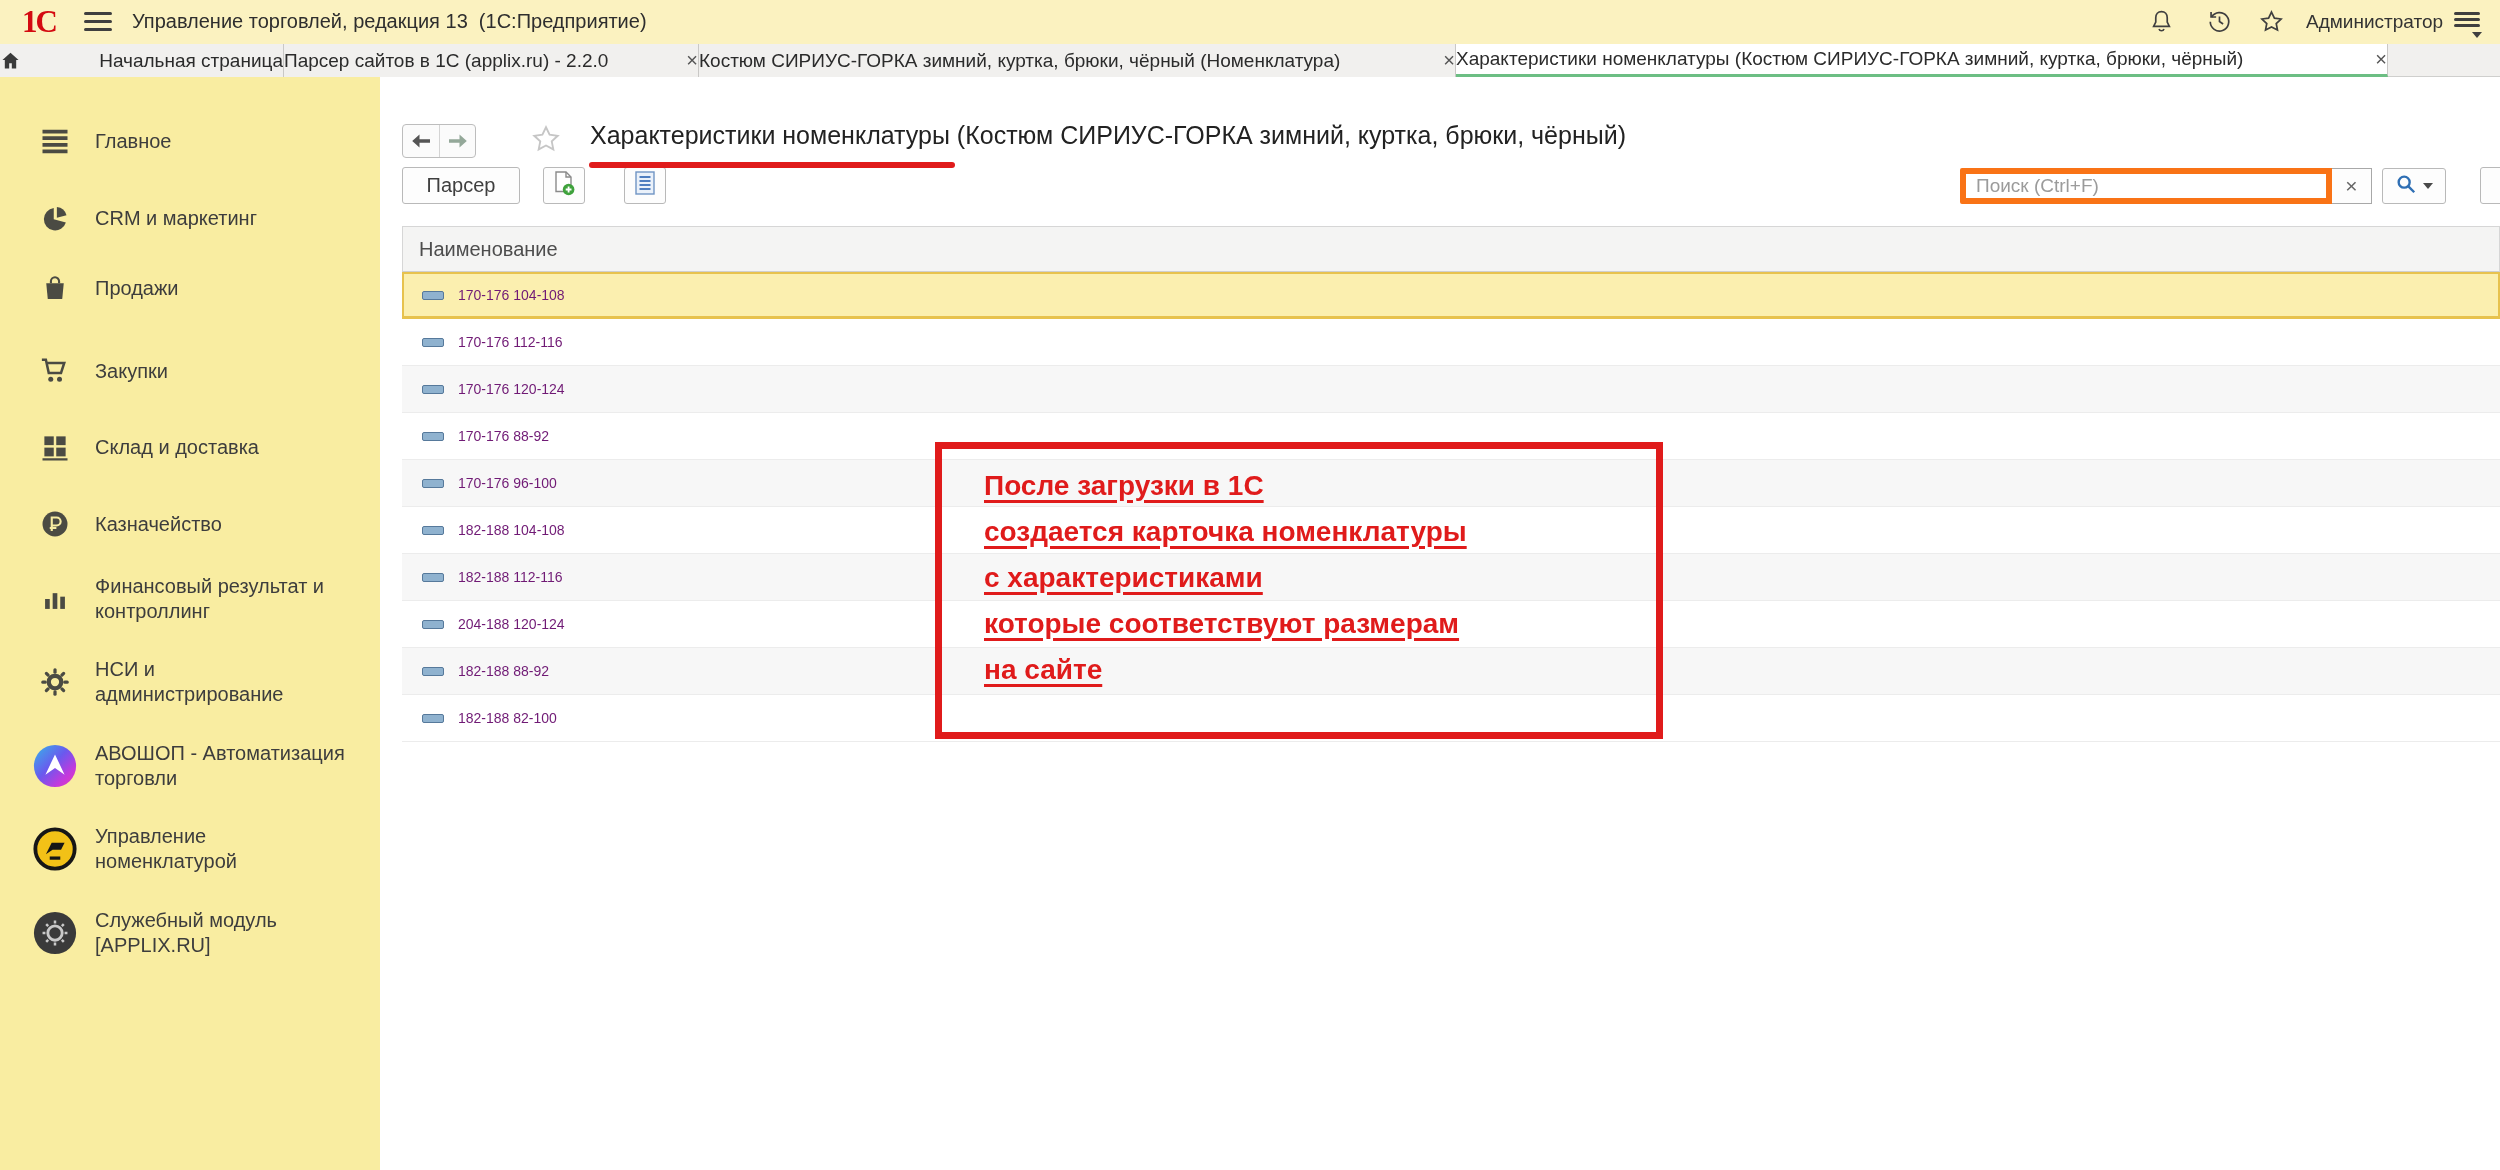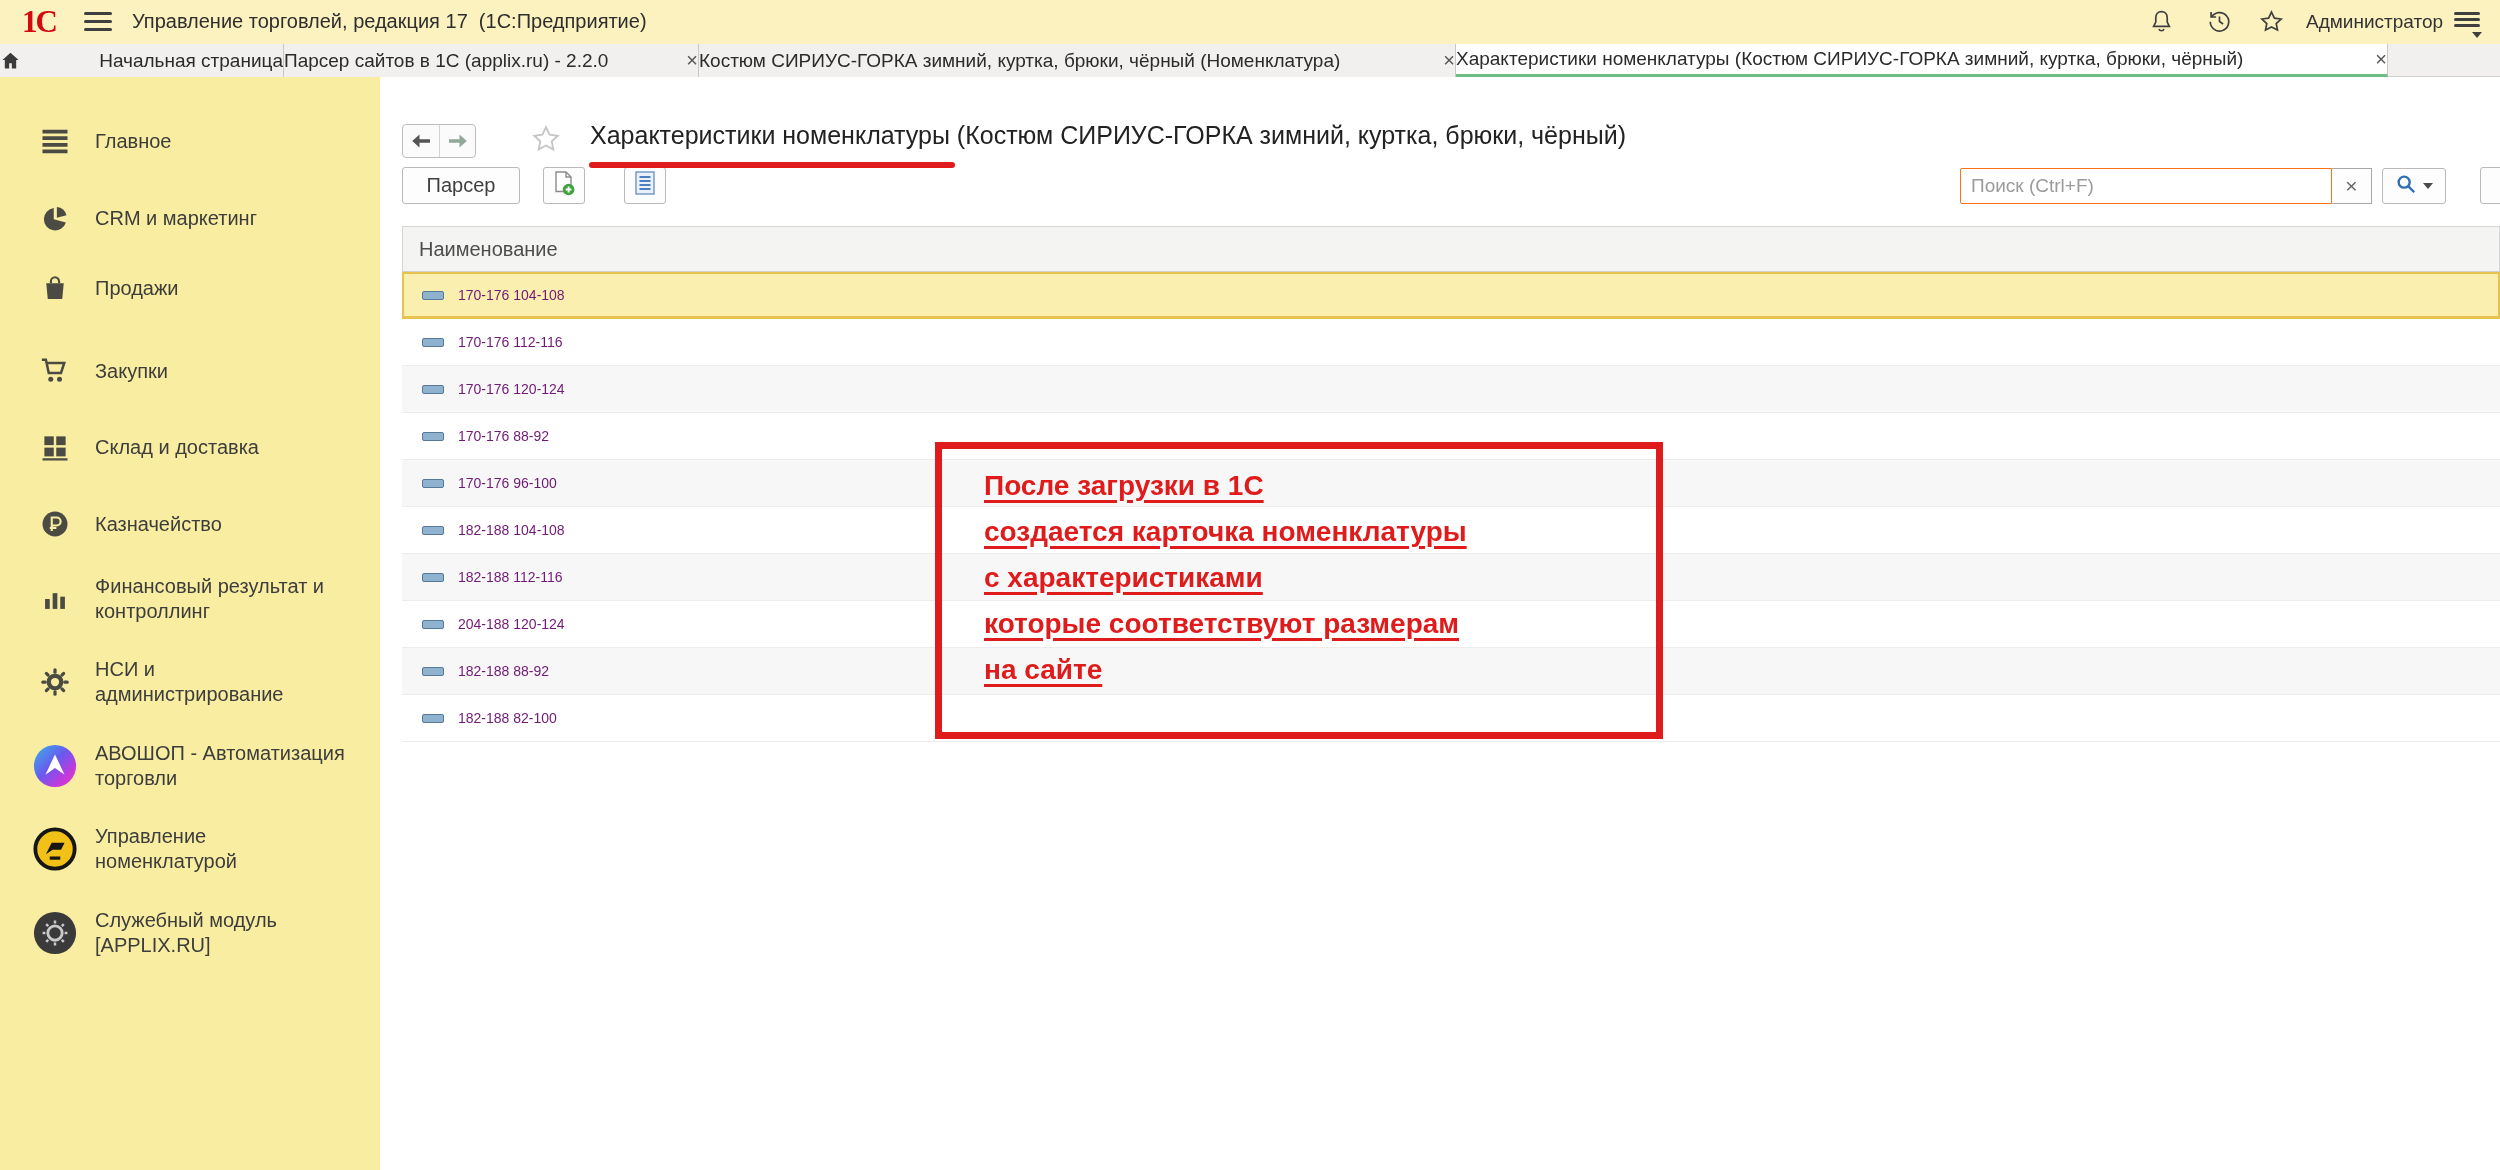--- a/index.html
+++ b/index.html
@@ -42,21 +42,21 @@
   .pagetitle { position:absolute; left:210px; top:44px; font-size:25px; color:#222; white-space:nowrap; }
   .title-underline { position:absolute; left:209px; top:85px; width:366px; height:6px; background:#E01B1B; border-radius:3px; z-index:5; }
 
   .btn { position:absolute; top:90px; height:37px; background:#FDFDFD; border:1px solid #B9B9B9; border-radius:3px; display:flex; align-items:center; justify-content:center; font-size:20px; color:#3f3f3f; cursor:pointer; }
   .btn-create { left:22px; width:118px; }
   .btn-ic1 { left:163px; width:42px; }
   .btn-ic2 { left:244px; width:42px; }
   .btn-more { left:2100px; width:44px; }
 
   .searchwrap { position:absolute; left:1580px; top:91px; height:36px; display:flex; }
-  .searchinput { width:372px; height:36px; border:1px solid #f97316; border-radius:2px 0 0 2px; font-size:19px; color:#333; padding:0 10px; outline:none; background:#fff; }
+  .searchinput { width:372px; height:36px; border:6px solid #f97316; border-radius:2px 0 0 2px; font-size:19px; color:#333; padding:0 10px; outline:none; background:#fff; }
   .searchinput::placeholder { color:#9B9B9B; }
   .clearbtn { width:40px; height:36px; border:1px solid #A8A8A8; border-left:none; background:#FDFDFD; color:#666; font-size:21px; display:flex; align-items:center; justify-content:center; cursor:pointer; }
   .magbtn { position:absolute; left:2002px; top:91px; width:64px; height:36px; border:1px solid #B9B9B9; border-radius:3px; background:#FDFDFD; display:flex; align-items:center; justify-content:center; gap:6px; cursor:pointer; }
   .magbtn .caret { width:0; height:0; border-left:5px solid transparent; border-right:5px solid transparent; border-top:6px solid #4a4a4a; }
 
   
   .thead { position:absolute; left:22px; top:149px; width:2098px; height:46px; background:#F4F4F3; border:1px solid #D6D6D6; border-bottom:1px solid #CFCFCF; display:flex; align-items:center; }
   .thead span { margin-left:16px; font-size:20px; color:#4d4d4d; }
   .rows { position:absolute; left:22px; top:195px; width:2098px; }
   .row { position:relative; width:2098px; height:47px; display:flex; align-items:center; border-bottom:1px solid #ECECEC; background:#fff; cursor:pointer; }
@@ -74,21 +74,21 @@
 
 <div id="root">
 
   <div class="topbar">
     <span class="logo1c">1С</span>
     <span class="burger">
         <i></i>
         <i></i>
         <i></i>
       </span>
-    <span class="apptitle">Управление торговлей, редакция 17  (1С:Предприятие)</span>
+    <span class="apptitle">Управление торговлей, редакция 13  (1С:Предприятие)</span>
     <span class="tb-ic" style="left:2148px">
       <svg width="27" height="27" viewBox="0 0 24 24" fill="none" stroke="#3f3f3f" stroke-width="1.5">
           <path d="M12 3.2c-3.1 0-5.1 2.3-5.1 5.4v3.9L5 16.4h14l-1.9-3.9V8.6c0-3.1-2-5.4-5.1-5.4z"></path>
           <path d="M9.8 18.6a2.3 2.3 0 0 0 4.4 0"></path>
         </svg>
     </span>
     <span class="tb-ic" style="left:2206px">
       <svg width="27" height="27" viewBox="0 0 24 24" fill="none" stroke="#3f3f3f" stroke-width="1.5">
           <path d="M4.5 3.5v4.5H9"></path>
           <path d="M5 8a8.2 8.2 0 1 1-1.2 4.3"></path>

